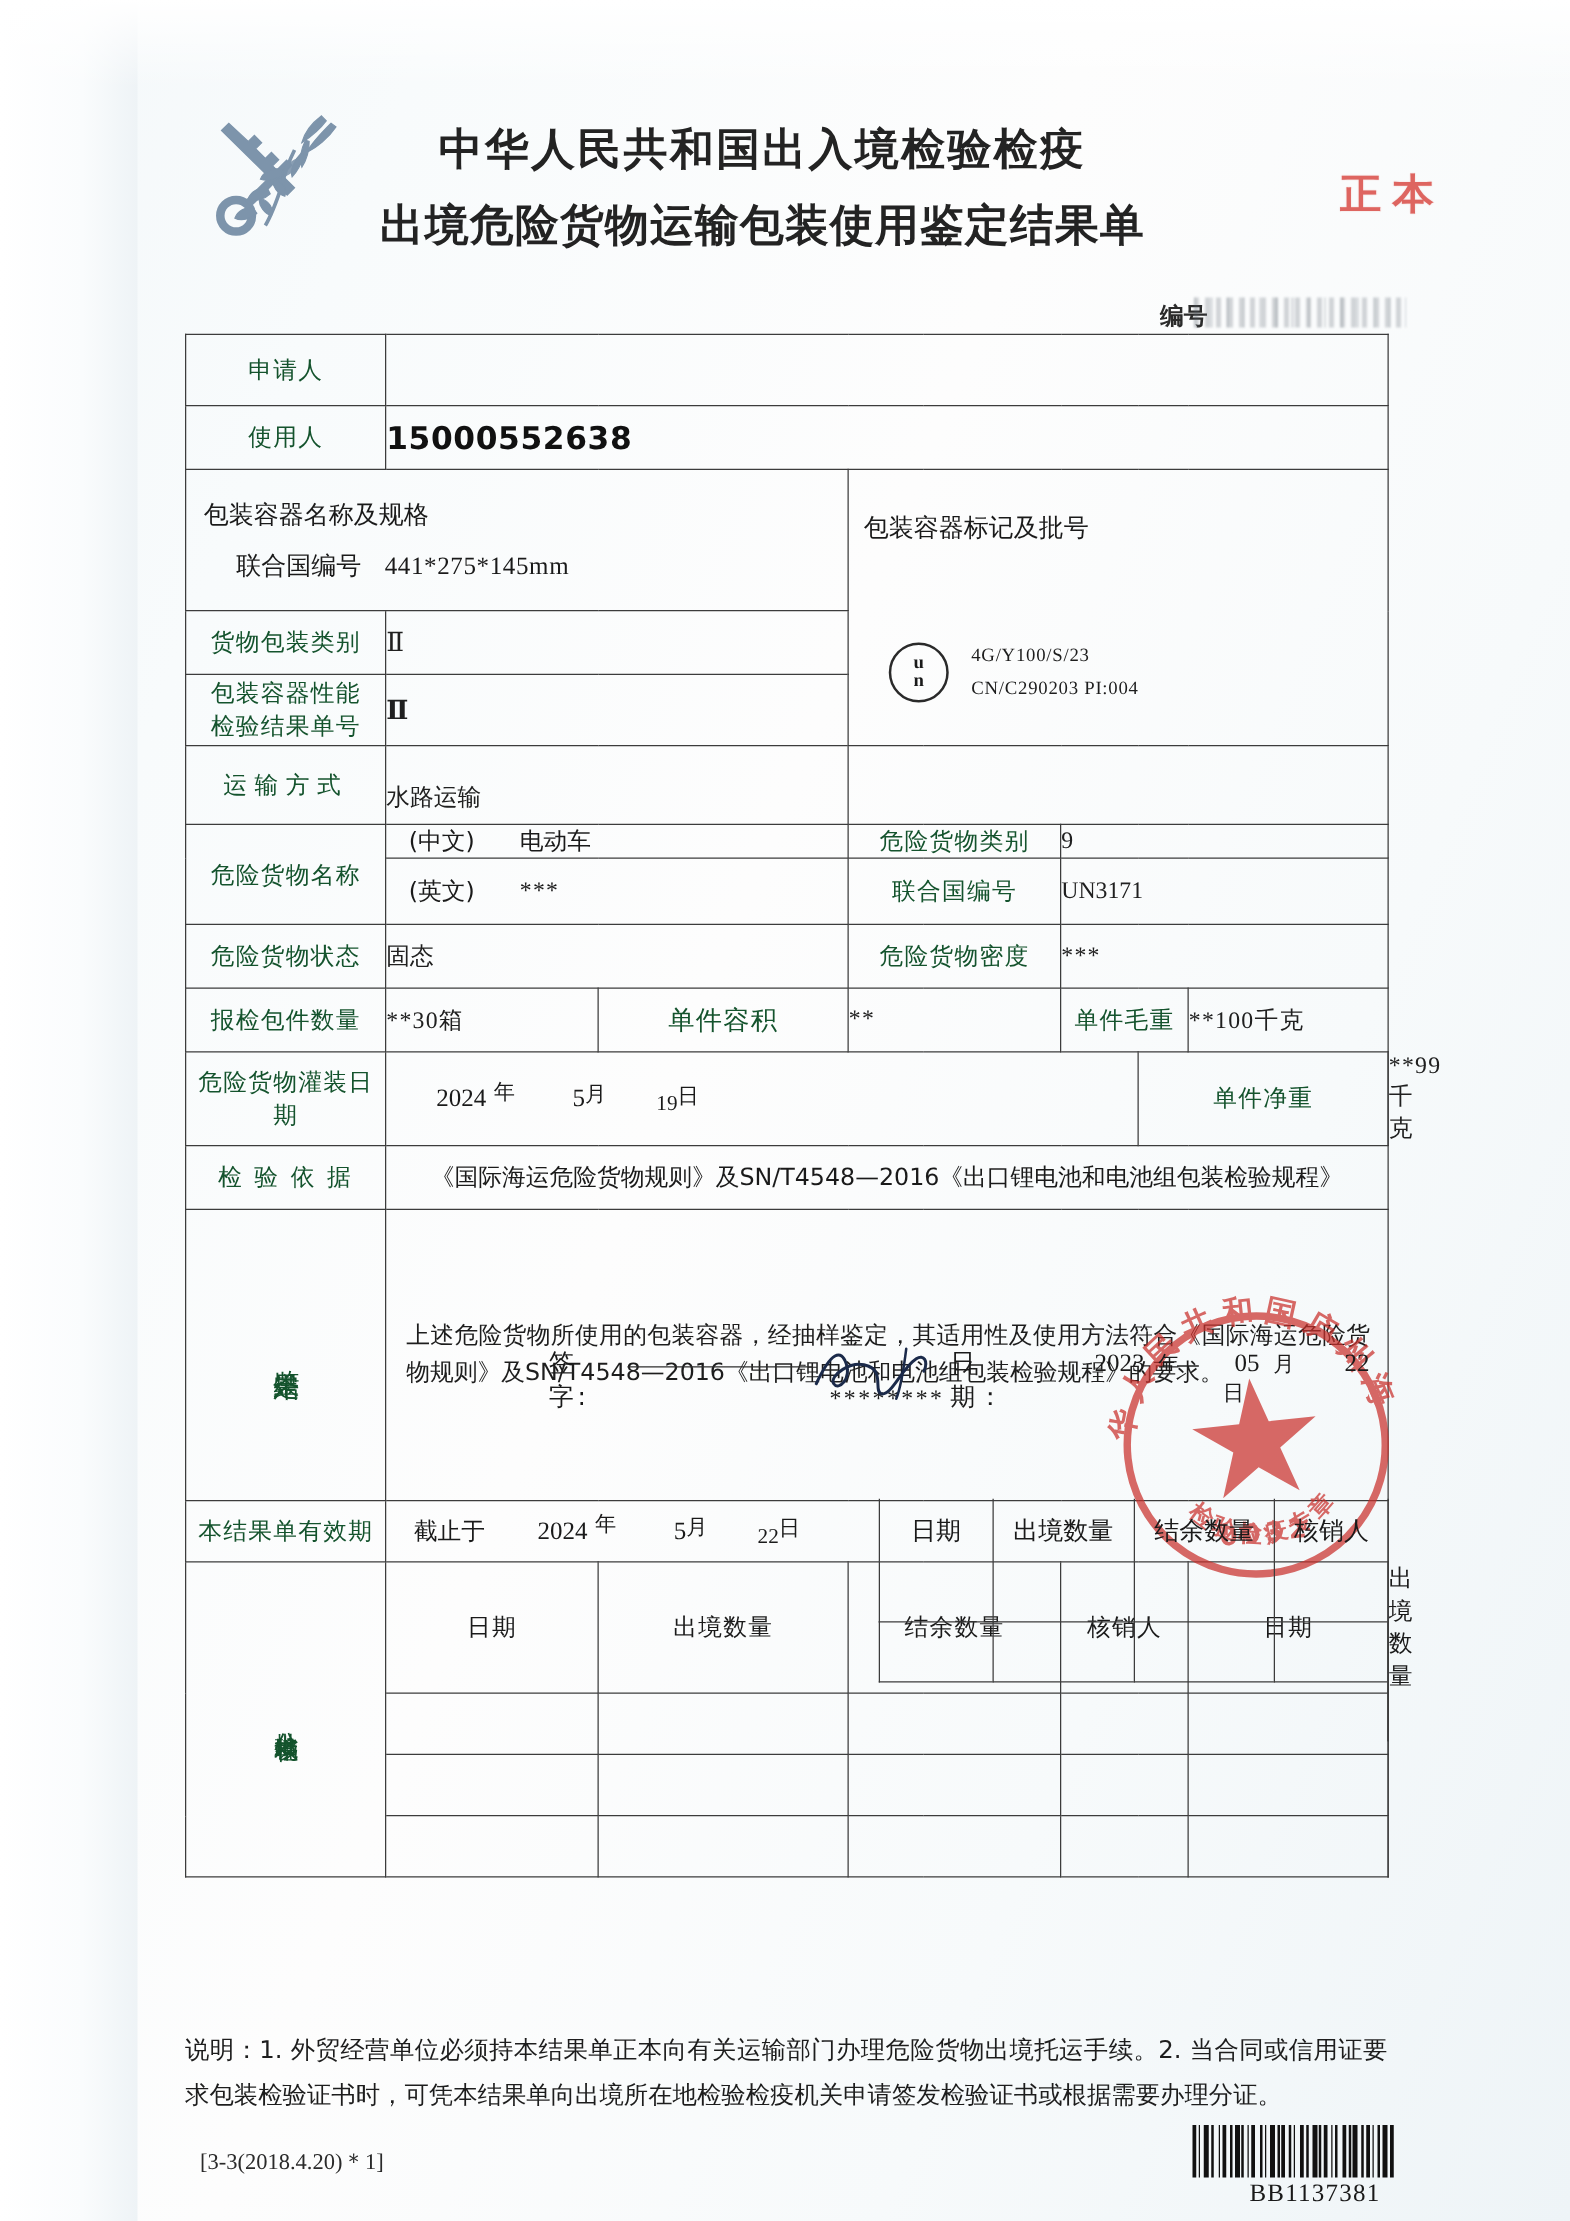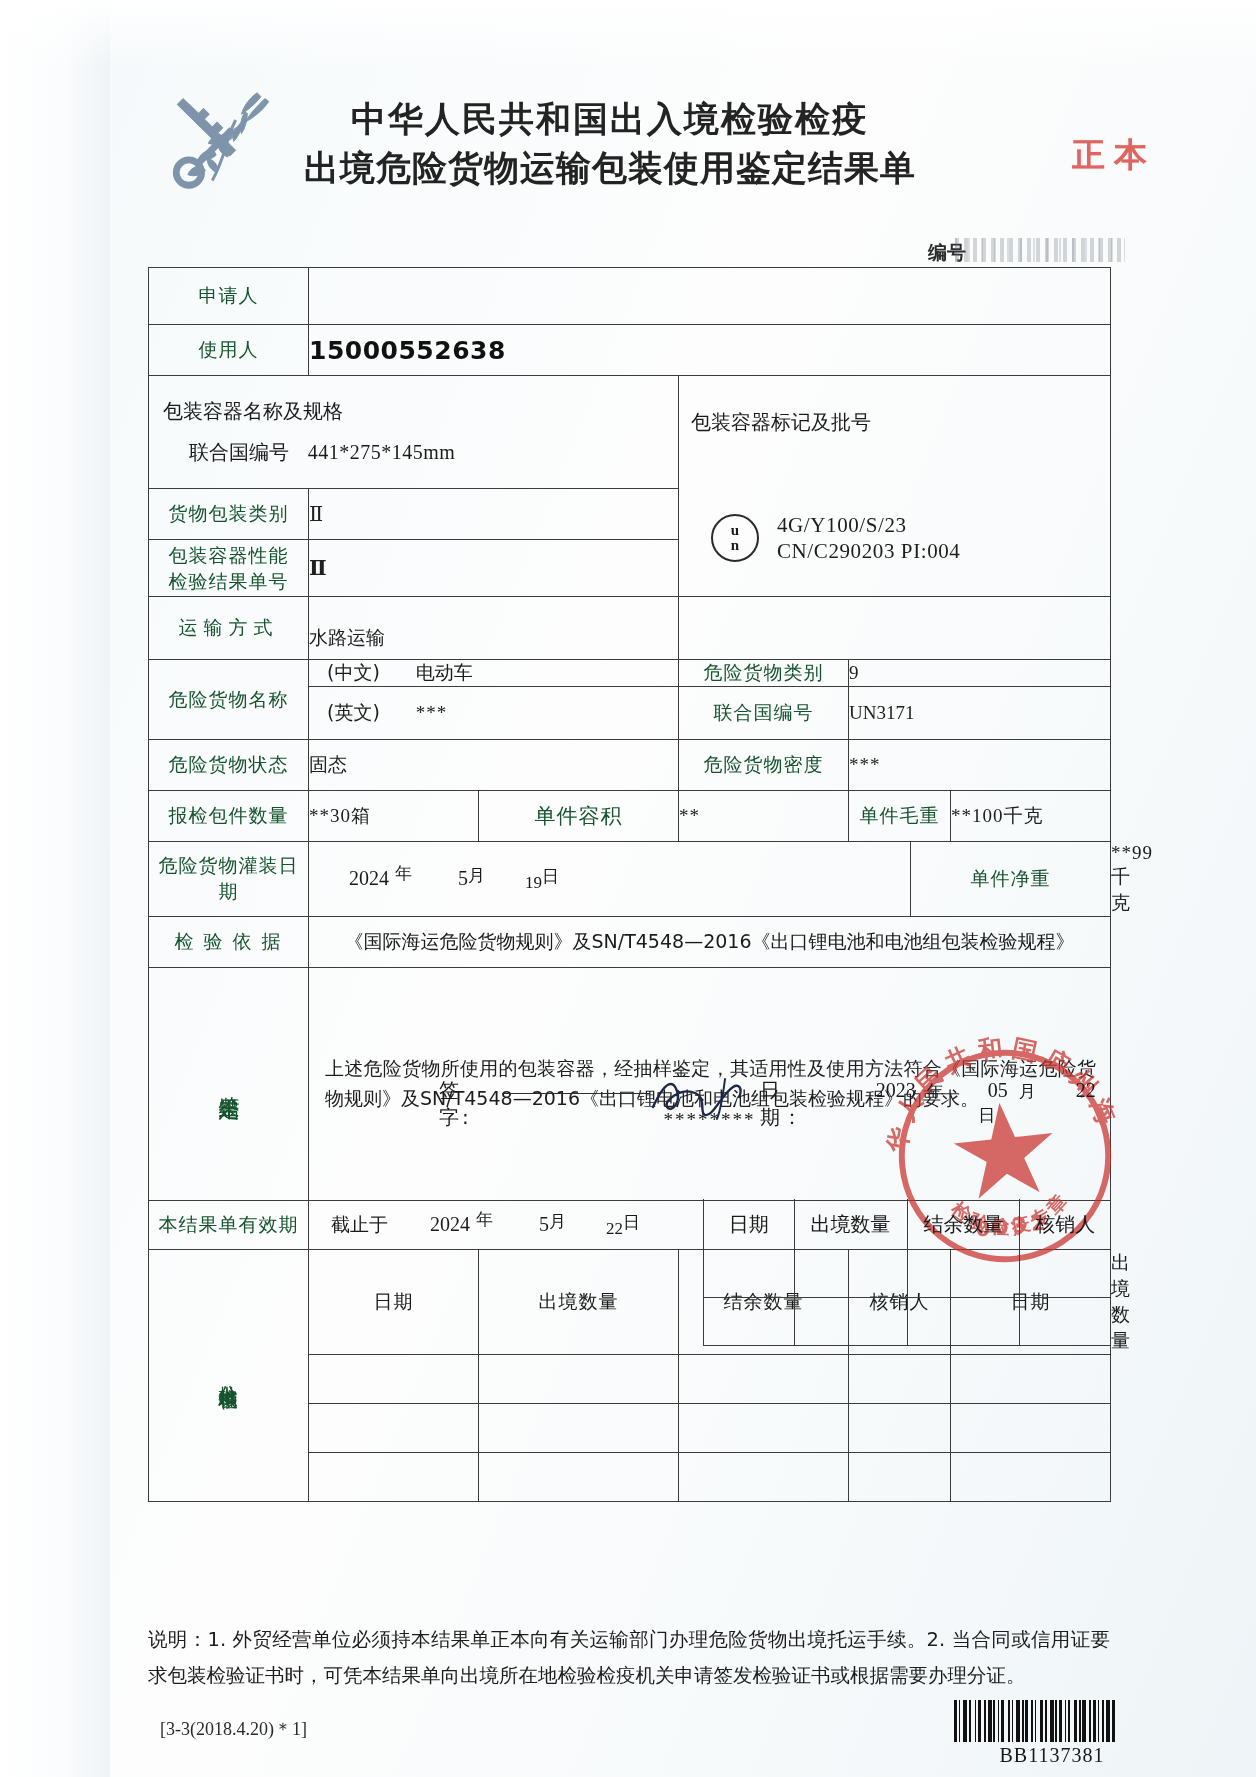--- a/index.html
+++ b/index.html
@@ -32,21 +32,21 @@
   .emblem svg{width:100%;height:100%;}
   .title-block{position:absolute;left:300px;top:96px;width:620px;text-align:center;}
   .title1{
     font-family:"DejaVu Sans","Liberation Sans",sans-serif;
     font-weight:bold;font-size:35px;letter-spacing:2px;color:#232323;
     white-space:nowrap;
   }
   .title2{
     font-family:"DejaVu Sans","Liberation Sans",sans-serif;
     font-weight:bold;font-size:35px;letter-spacing:1px;color:#232323;
-    margin-top:2px;white-space:nowrap;
+    margin-top:14px;white-space:nowrap;
   }
   .zhengben{
     position:absolute;left:1072px;top:133px;
     font-family:"DejaVu Sans","Liberation Sans",sans-serif;
     font-weight:bold;font-size:33px;letter-spacing:9px;
     color:#d8453f;opacity:.82;
     text-shadow:0 0 1px rgba(216,69,63,.5);
   }
   .bianhao{
     position:absolute;left:928px;top:240px;
@@ -102,21 +102,21 @@
 
   .unmark{display:flex;align-items:center;gap:18px;padding-left:32px;}
   .uncircle{
     width:44px;height:44px;border:2px solid #2a2a2a;border-radius:50%;
     display:flex;flex-direction:column;align-items:center;justify-content:center;
     font-family:"Liberation Serif","DejaVu Serif",serif;font-weight:bold;
     font-size:15px;line-height:15px;color:#1a1a1a;flex:none;
   }
   .unlines{
     font-family:"Liberation Serif","DejaVu Serif",serif;
-    font-size:21px;line-height:26px;color:#1d1d1d;letter-spacing:.6px;
+    font-size:15px;line-height:26px;color:#1d1d1d;letter-spacing:.6px;
   }
 
   .roman{font-family:"Liberation Serif","DejaVu Serif",serif;font-size:21px;}
   .roman-b{font-family:"Liberation Serif","DejaVu Serif",serif;font-size:21px;font-weight:bold;letter-spacing:-1px;}
 
   .cn-en{display:flex;align-items:center;padding-left:18px;gap:36px;}
   .cn-en .tag{font-family:"DejaVu Sans","Liberation Sans",sans-serif;font-size:19px;}
   .cn-en .v{font-family:"DejaVu Sans","Liberation Sans",sans-serif;font-size:19px;}
   .stars{font-family:"Liberation Serif","DejaVu Serif",serif;font-size:19px;letter-spacing:1px;}
 

